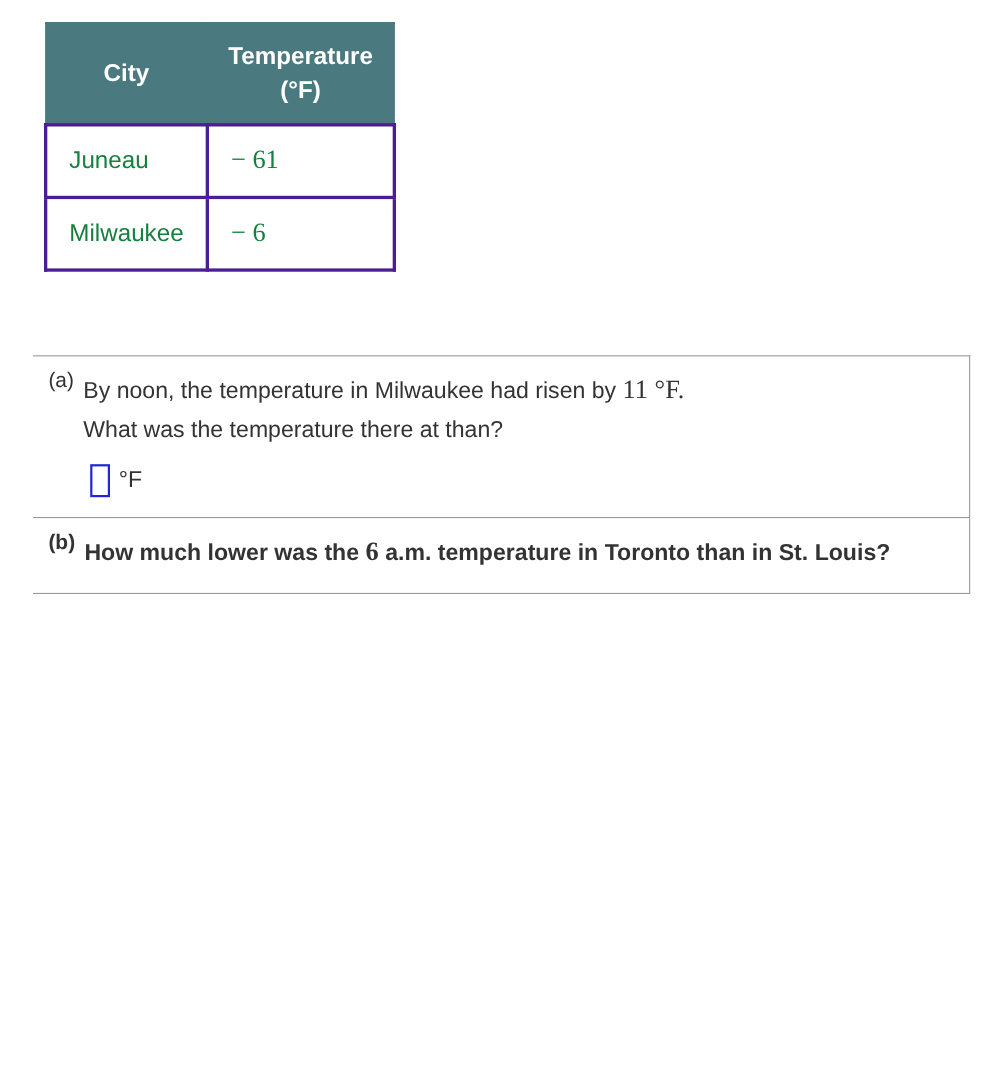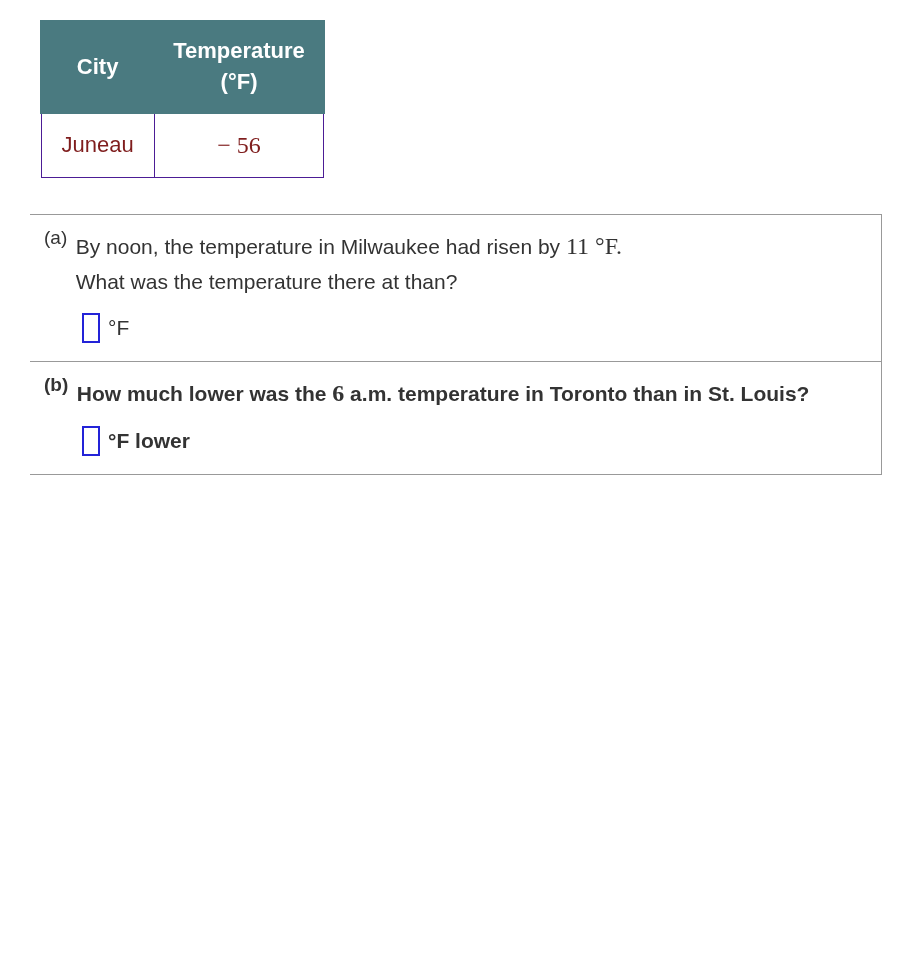--- a/index.html
+++ b/index.html
@@ -9,41 +9,41 @@
       font-family: Verdana, Geneva, sans-serif;
       color: #333;
       background: #fff;
       width: 912px;
     }
     .page {
       padding: 20px 30px;
     }
     table.data-table {
       border-collapse: collapse;
-      margin-bottom: 36px;
+      margin-bottom: 76px;
       margin-left: 10px;
     }
     table.data-table th {
       background: #4a7a80;
       color: #fff;
       font-weight: bold;
       padding: 14px 18px;
       text-align: center;
       font-size: 22px;
       border: 2px solid #4a7a80;
     }
     table.data-table th.col-temp {
       line-height: 1.4;
     }
     table.data-table td {
-      border: 1px solid #4c1d95;
+      border: 3px solid #4c1d95;
       padding: 18px 20px;
-      text-align: center;
+      text-align: left;
       font-size: 22px;
-      color: #7f1d1d;
+      color: #15803d;
     }
     .temp-val {
       font-family: "Times New Roman", Times, serif;
       font-size: 24px;
       white-space: nowrap;
     }
     .questions-box {
       border: 1px solid #999;
       border-left: none;
       margin-top: 30px;
@@ -108,21 +108,25 @@
         <th>City</th>
         <th class="col-temp">
           <span>Temperature</span><br>
           <span>(°F)</span>
         </th>
       </tr>
     </thead>
     <tbody>
       <tr>
         <td>Juneau</td>
-        <td><span class="temp-val">− 56</span></td>
+        <td><span class="temp-val">− 61</span></td>
+      </tr>
+      <tr>
+        <td>Milwaukee</td>
+        <td><span class="temp-val">− 6</span></td>
       </tr>
     </tbody>
   </table>
 
   <div class="questions-box">
 
     <div class="q-row">
       <div>
         <span class="q-label">(a)</span>
         <span class="q-body">
@@ -136,21 +140,17 @@
       </div>
     </div>
 
     <div class="q-row">
       <div>
         <span class="q-label">(b)</span>
         <span class="q-body">
           <span>How much lower was the </span><span class="serif-num">6</span><span> a.m. temperature in Toronto than in St. Louis?</span>
         </span>
       </div>
-      <div class="answer-line">
-        <span class="answer-box"></span>
-        <span class="unit-small">°F lower</span>
-      </div>
     </div>
 
   </div>
 
 </div>
 
 </body></html>

